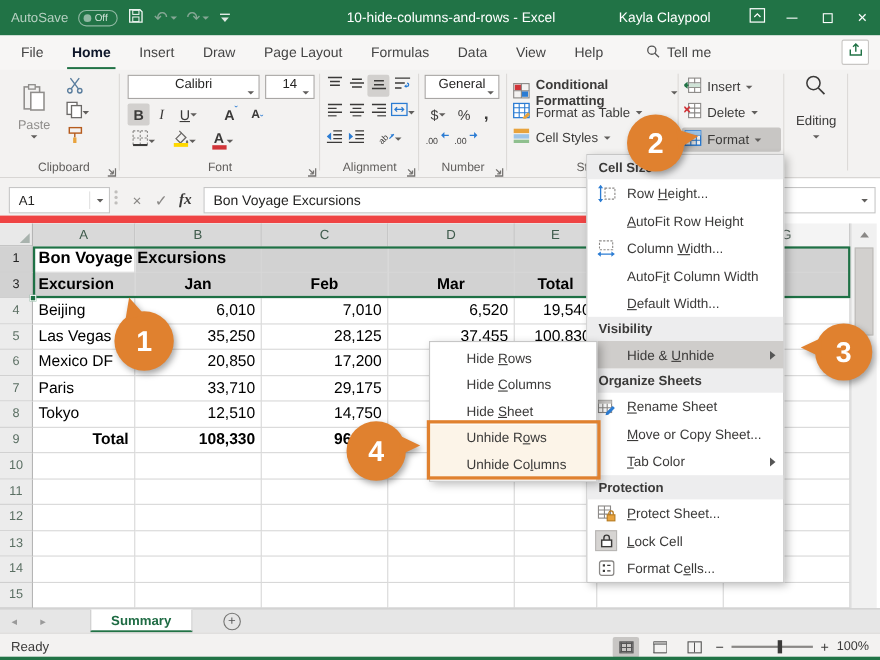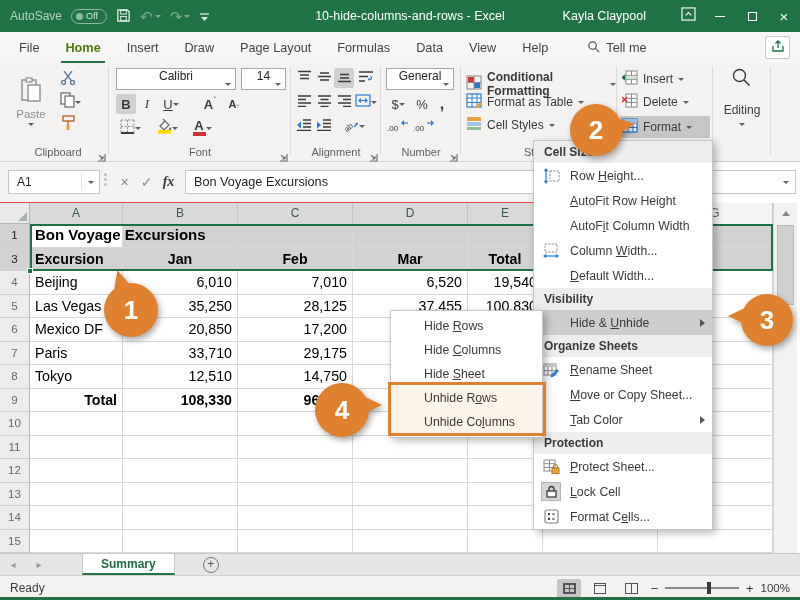--- a/index.html
+++ b/index.html
@@ -20,21 +20,21 @@
   .tb-right { margin-left:auto; display:flex; align-items:center; height:32px; }
   .tb-user { font-size:12.5px; margin-right:26px; }
   .winbtn { width:32px; height:32px; display:flex; align-items:center; justify-content:center; }
   .min-bar { width:10px; height:1px; background:#fff; }
   .max-box { width:9px; height:9px; border:1px solid #fff; }
   .close-x { font-size:15px; line-height:1; }
 
   
   #tabrow { position:absolute; left:0; top:32px; width:800px; height:31px; background:#f7f6f5; display:flex; align-items:stretch; padding-left:6px; }
   .rtab { font-size:12.7px; color:#444; padding:0 13px; display:flex; align-items:center; position:relative; }
-  .rtab.active { color:#4d7c0f; font-weight:bold; }
+  .rtab.active { color:#0f172a; font-weight:bold; }
   .rtab.active::after { content:""; position:absolute; left:9px; right:9px; bottom:0; height:2.5px; background:#217346; }
   .tellme { display:flex; align-items:center; gap:6px; margin-left:26px; font-size:12.7px; color:#444; }
   #share-btn { position:absolute; right:10px; top:4px; width:25px; height:23px; background:#fff; border:1px solid #c8c6c4; border-radius:2px; display:flex; align-items:center; justify-content:center; }
 
   
   #ribbon { position:absolute; left:0; top:63px; width:800px; height:99px; background:#f3f2f1; border-bottom:1px solid #d5d3d1; }
   .group { position:absolute; top:0; height:98px; }
   .gdivider { position:absolute; top:4px; height:88px; width:1px; background:#dcdad8; }
   .glabel { position:absolute; bottom:3px; left:0; width:100%; text-align:center; font-size:11px; color:#605e5c; }
   .launcher { position:absolute; right:2px; bottom:3px; width:10px; height:10px; }
@@ -44,21 +44,21 @@
   .mini { position:absolute; width:20px; height:20px; display:flex; align-items:center; justify-content:center; }
   .mini.wide { width:28px; }
   .btxt { font-size:13px; color:#3b3a39; }
   .paste-btn { position:absolute; left:4px; top:5px; width:38px; height:66px; display:flex; flex-direction:column; align-items:center; justify-content:center; gap:3px; color:#8f8d8b; font-size:11.5px; }
   .fontA { font-size:13px; font-weight:bold; color:#3b3a39; line-height:11px; }
   .colorbar { display:block; width:13px; height:3.5px; margin-top:1px; }
   .styles-row { position:absolute; left:4px; display:flex; align-items:center; gap:5px; font-size:12px; color:#3b3a39; }
   .collapse-chev { position:absolute; left:781px; top:149px; width:7px; height:7px; border-left:1.5px solid #666; border-top:1.5px solid #666; transform:rotate(45deg); }
 
   
-  #fbar { position:absolute; left:0; top:162px; width:708px; height:41px; background:#f3f2f1; border-bottom:1px solid #ef4444; }
+  #fbar { position:absolute; left:0; top:162px; width:708px; height:41px; background:#f3f2f1; border-bottom:7px solid #ef4444; }
   #namebox { position:absolute; left:8px; top:8px; width:92px; height:24px; background:#fff; border:1px solid #c6c6c6; font-size:12px; display:flex; align-items:center; padding-left:8px; }
   #namebox .cd { position:absolute; right:5px; top:10px; }
   #namebox .nb-div { position:absolute; right:17px; top:3px; bottom:3px; width:1px; background:#e2e2e2; }
   .fdots { position:absolute; left:104px; top:11px; width:3px; display:flex; flex-direction:column; gap:2px; }
   .fdots i { width:3px; height:3px; background:#c0bebc; border-radius:50%; }
   .fbtn { position:absolute; top:8px; height:24px; width:21px; display:flex; align-items:center; justify-content:center; color:#8a8886; font-size:14px; }
   .fx { font-family:"Liberation Serif", serif; font-style:italic; font-weight:bold; color:#3b3a39; font-size:14px; }
   #formula-field { position:absolute; left:185px; top:8px; width:611px; height:24px; background:#fff; border:1px solid #c6c6c6; font-size:12.7px; display:flex; align-items:center; padding-left:8px; }
   #formula-field .cd { position:absolute; right:6px; top:10px; }
 
@@ -557,31 +557,31 @@
           <path d="M3 0l-2.3 3.2h4.6zM3 16l-2.3-3.2h4.6z" fill="#2b7cd3"></path>
           <rect x="7" y="3" width="9" height="10" fill="none" stroke="#8a8886" stroke-dasharray="2 1.3"></rect>
         </svg>
       </span>
       <span>Row <u>H</u>eight...</span>
     </div>
     <div class="mitem">
       <span><u>A</u>utoFit Row Height</span>
     </div>
     <div class="mitem">
-      <span>AutoF<u>i</u>t Column Width</span>
-    </div>
-    <div class="mitem">
       <span class="micon">
         <svg width="17" height="16" viewBox="0 0 17 16">
           <path d="M2 13h12" stroke="#2b7cd3" stroke-width="1.2"></path>
           <path d="M0 13l3.2-2.3v4.6zM16 13l-3.2-2.3v4.6z" fill="#2b7cd3"></path>
           <rect x="2" y="1" width="12" height="8" fill="none" stroke="#8a8886" stroke-dasharray="2 1.3"></rect>
         </svg>
       </span>
       <span>Column <u>W</u>idth...</span>
+    </div>
+    <div class="mitem">
+      <span>AutoF<u>i</u>t Column Width</span>
     </div>
     <div class="mitem">
       <span><u>D</u>efault Width...</span>
     </div>
     <div class="msec-h">Visibility</div>
     <div class="mitem hl">
       <span>Hide &amp; <u>U</u>nhide</span>
       <span class="subarrow"></span>
     </div>
     <div class="msec-h">Organize Sheets</div>

